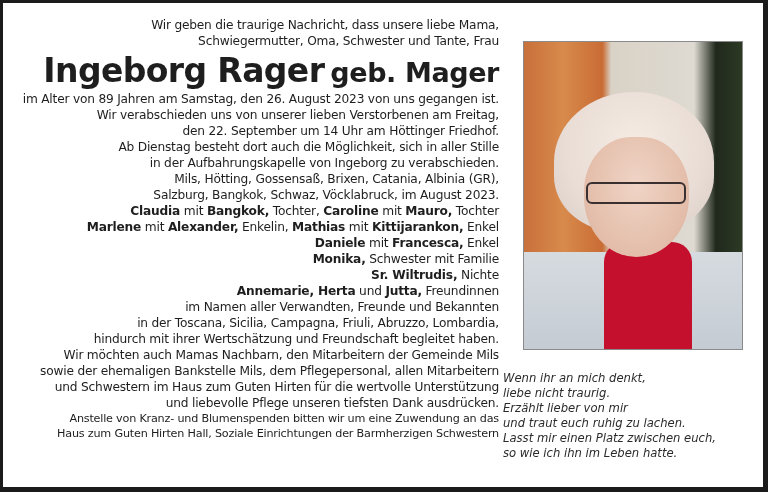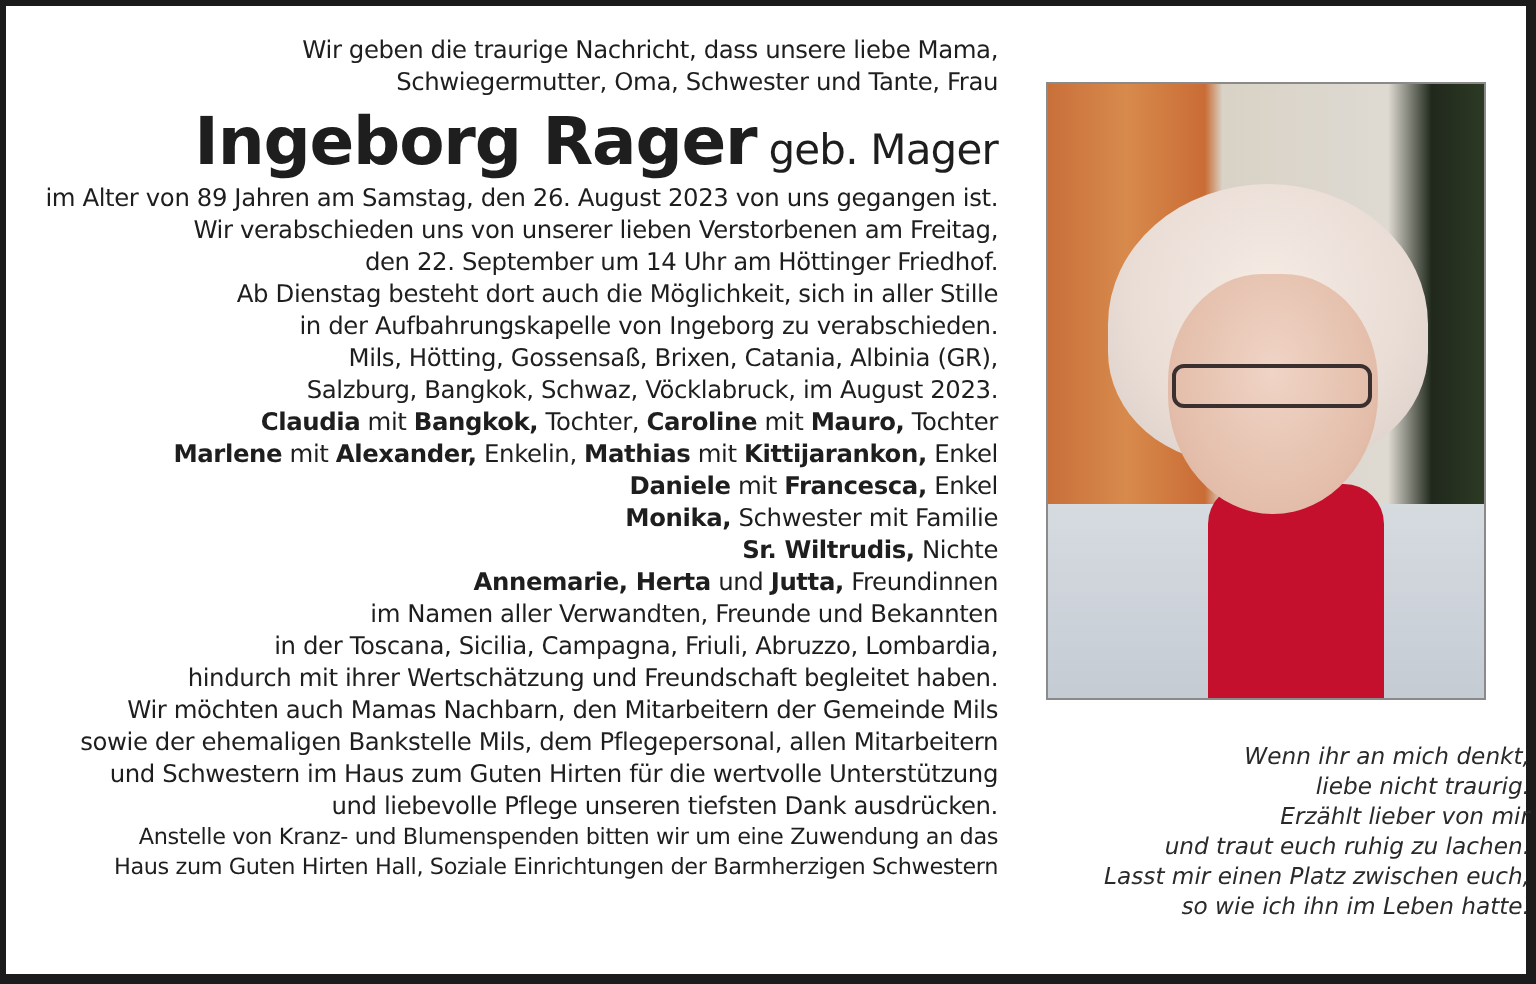--- a/index.html
+++ b/index.html
@@ -31,21 +31,21 @@
     .intro { margin-top: 4px; }
     .name-line {
       margin-top: 2px; height: 40px; line-height: 40px;
       white-space: nowrap;
     }
     .name-main {
       font-size: 33px; font-weight: bold; letter-spacing: -0.6px;
       font-family: "DejaVu Sans", sans-serif;
     }
     .name-birth {
-      font-size: 21px; font-weight: normal; margin-left: 6px; letter-spacing: -0.4px;
+      font-size: 27px; font-weight: bold; margin-left: 6px; letter-spacing: -0.4px;
     }
     b { font-weight: bold; }
     .small { font-size: 11.2px; line-height: 15px; }
 
     .photo {
       position: absolute; left: 520px; top: 38px;
       width: 218px; height: 307px;
       border: 1px solid #8a8a8a;
       overflow: hidden;
       background: linear-gradient(90deg, #c8703a 0%, #d88a4c 18%, #c96c35 36%, #d9d2c6 40%, #dedad2 78%, #20281c 88%, #2c3a24 100%);
@@ -70,21 +70,21 @@
       background: linear-gradient(180deg, #d6dbe0 0%, #c4cbd3 100%);
     }
     .photo .sweater {
       position: absolute; left: 80px; top: 200px; width: 88px; height: 110px;
       background: #c4102c;
       border-radius: 20px 20px 0 0;
     }
 
     .poem {
       position: absolute; left: 500px; top: 368px; width: 262px;
-      text-align: right; font-style: italic;
+      text-align: left; font-style: italic;
       font-size: 11.6px; line-height: 15px; color: #2a2a2a;
       white-space: nowrap;
     }
   </style>
 </head>
 <body>
 
 <div class="frame">
 
   <div class="left">

